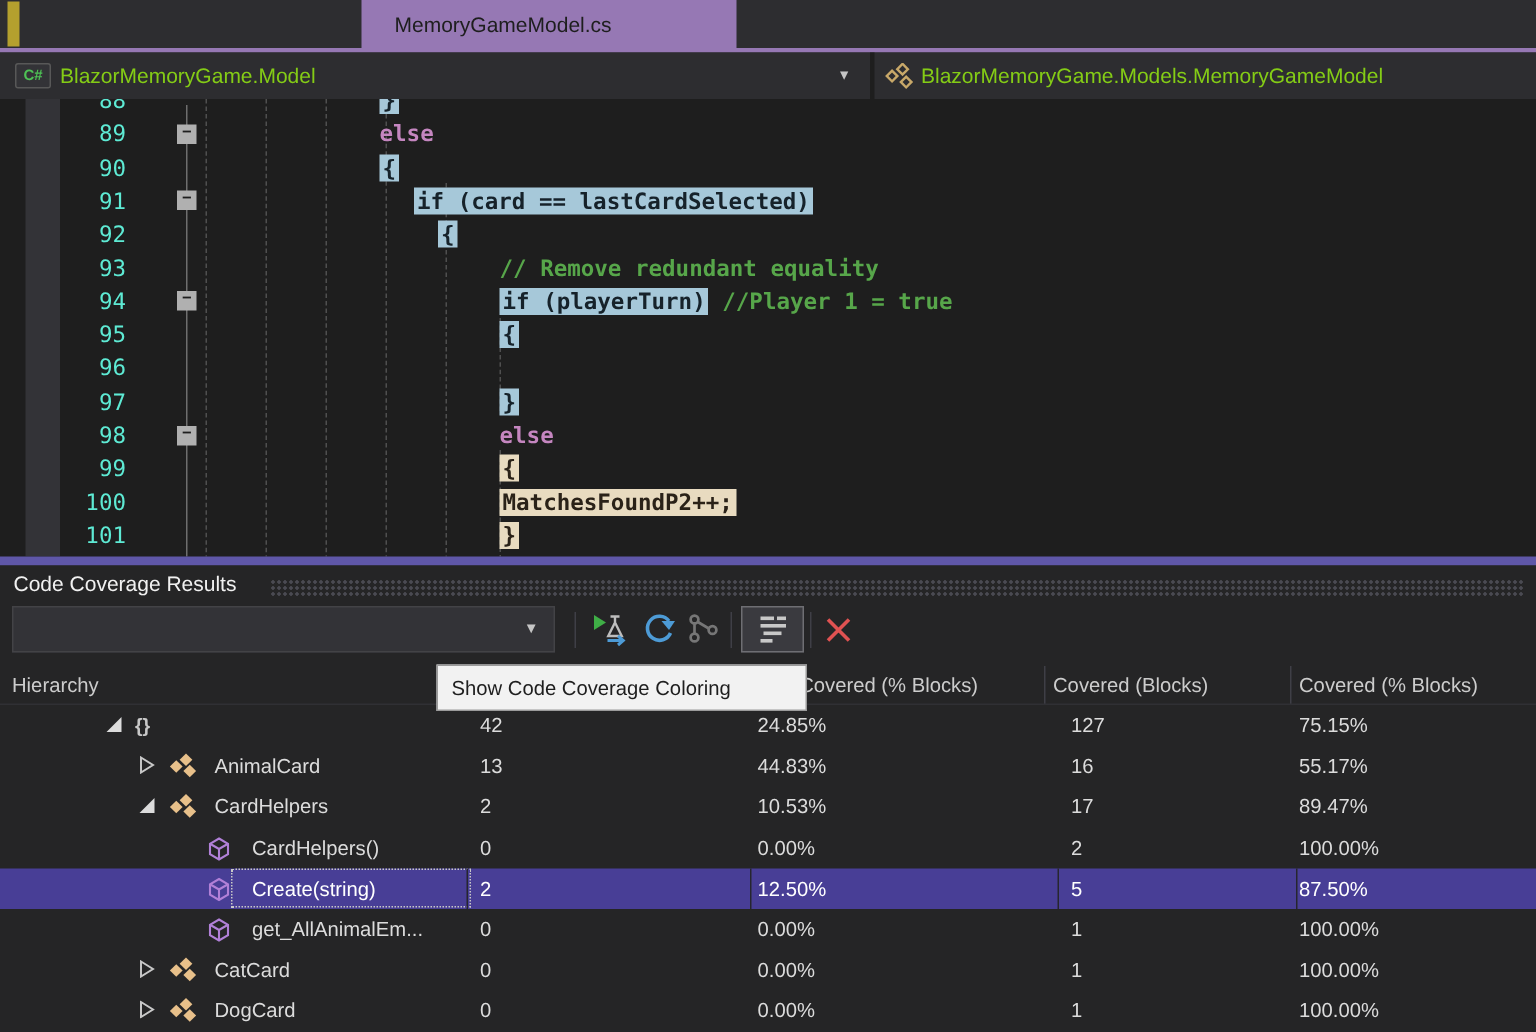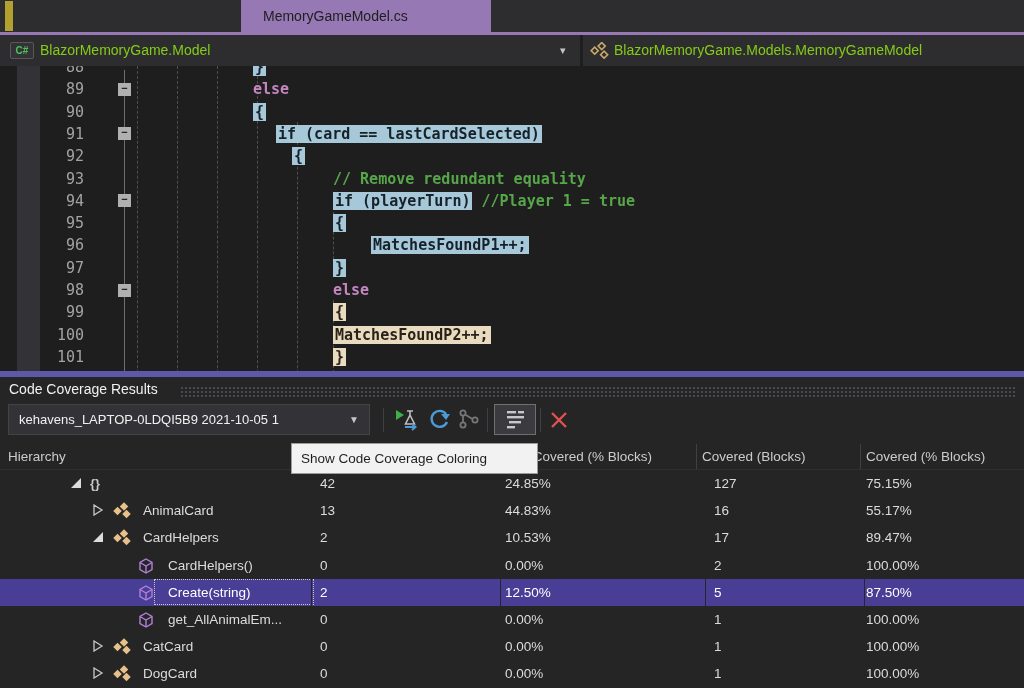--- a/index.html
+++ b/index.html
@@ -22,21 +22,21 @@
               line-height:15px; border-radius:2px; }
   .nav-text { position:absolute; top:0; height:31px; line-height:31px; font-size:14px; color:#84cc16; }
   .nav-caret { position:absolute; left:560px; top:0; height:31px; line-height:31px; color:#c5c5c5; font-size:11px; }
   .nav-sep { position:absolute; left:580px; top:0; width:3px; height:31px; background:#1e1e1e; }
 
   
   .editor { position:absolute; left:0; top:66px; width:1024px; height:305px; background:#1e1e1e; overflow:hidden; }
   .glyph-margin { position:absolute; left:17px; top:0; width:23px; height:305px; background:#333337; }
   .code-line { position:absolute; left:0; width:1024px; height:22px;
                font-family:"DejaVu Sans Mono", monospace; font-size:15px; font-weight:bold; line-height:22px; }
-  .lnum { position:absolute; left:40px; width:44px; text-align:right; color:#a3a3a3; font-weight:normal; }
+  .lnum { position:absolute; left:40px; width:44px; text-align:right; color:#5eead4; font-weight:normal; }
   .code-seg-wrap { position:absolute; white-space:pre; }
   .seg-covered     { background:#a6c8d9; color:#16222a; padding:0 2px; }
   .seg-notcovered  { background:#e8dbc0; color:#2a2218; padding:0 2px; }
   .seg-keyword { color:#c586c0; }
   .seg-comment { color:#57a64a; }
   .seg-plain   { color:#d4d4d4; }
   .fold-line { position:absolute; left:124px; top:4px; width:1px; height:352px; background:#6e6e6e; }
   .fold-box { position:absolute; left:118px; width:13px; height:13px; background:#b0b0b0;
               color:#1e1e1e; font-size:11px; line-height:11px; text-align:center; font-weight:bold; }
   .indent-guide { position:absolute; width:0; border-left:1px dashed #4f4f4f; }
@@ -145,21 +145,20 @@
         <div class="code-line" style="top: 123.8px;">
           <span class="lnum">94</span>
           <span class="code-seg-wrap" style="left: 333px;"><span class="seg-covered">if (playerTurn)</span><span class="seg-plain"> </span><span class="seg-comment">//Player 1 = true</span></span>
         </div>
         <div class="code-line" style="top: 146.1px;">
           <span class="lnum">95</span>
           <span class="code-seg-wrap" style="left: 333px;"><span class="seg-covered">{</span></span>
         </div>
         <div class="code-line" style="top: 168.4px;">
           <span class="lnum">96</span>
-          <span class="code-seg-wrap" style="left: 371px;"><span class="seg-covered">MatchesFoundP1++;</span></span>
         </div>
         <div class="code-line" style="top: 190.7px;">
           <span class="lnum">97</span>
           <span class="code-seg-wrap" style="left: 333px;"><span class="seg-covered">}</span></span>
         </div>
         <div class="fold-box" style="top: 217.5px;">−</div>
         <div class="code-line" style="top: 213px;">
           <span class="lnum">98</span>
           <span class="code-seg-wrap" style="left: 333px;"><span class="seg-keyword">else</span></span>
         </div>
@@ -178,21 +177,20 @@
       </div>
   </div>
 
   <div class="splitter"></div>
 
   <div class="panel">
     <div class="panel-title">Code Coverage Results</div>
     <div class="panel-dots"></div>
 
     <div class="run-select">
-      <span>kehavens_LAPTOP-0LDQI5B9 2021-10-05 1</span>
       <span class="run-caret">▼</span>
     </div>
     <div class="tb-sep" style="left:383px;"></div>
 
     <svg class="tb-icon" style="left:394px;" viewBox="0 0 26 26">
       <polygon points="2,3 2,13 10,8" fill="#3fae46"></polygon>
       <path d="M13 4 h6 M16 4 v4 l-4.5 9 h9 L16 8" fill="none" stroke="#bdbdbd" stroke-width="1.6"></path>
       <path d="M11 20 h10 M18 17 l3.5 3 -3.5 3" fill="none" stroke="#4d9bd6" stroke-width="2"></path>
     </svg>
     <svg class="tb-icon" style="left:426px;" viewBox="0 0 26 26">

